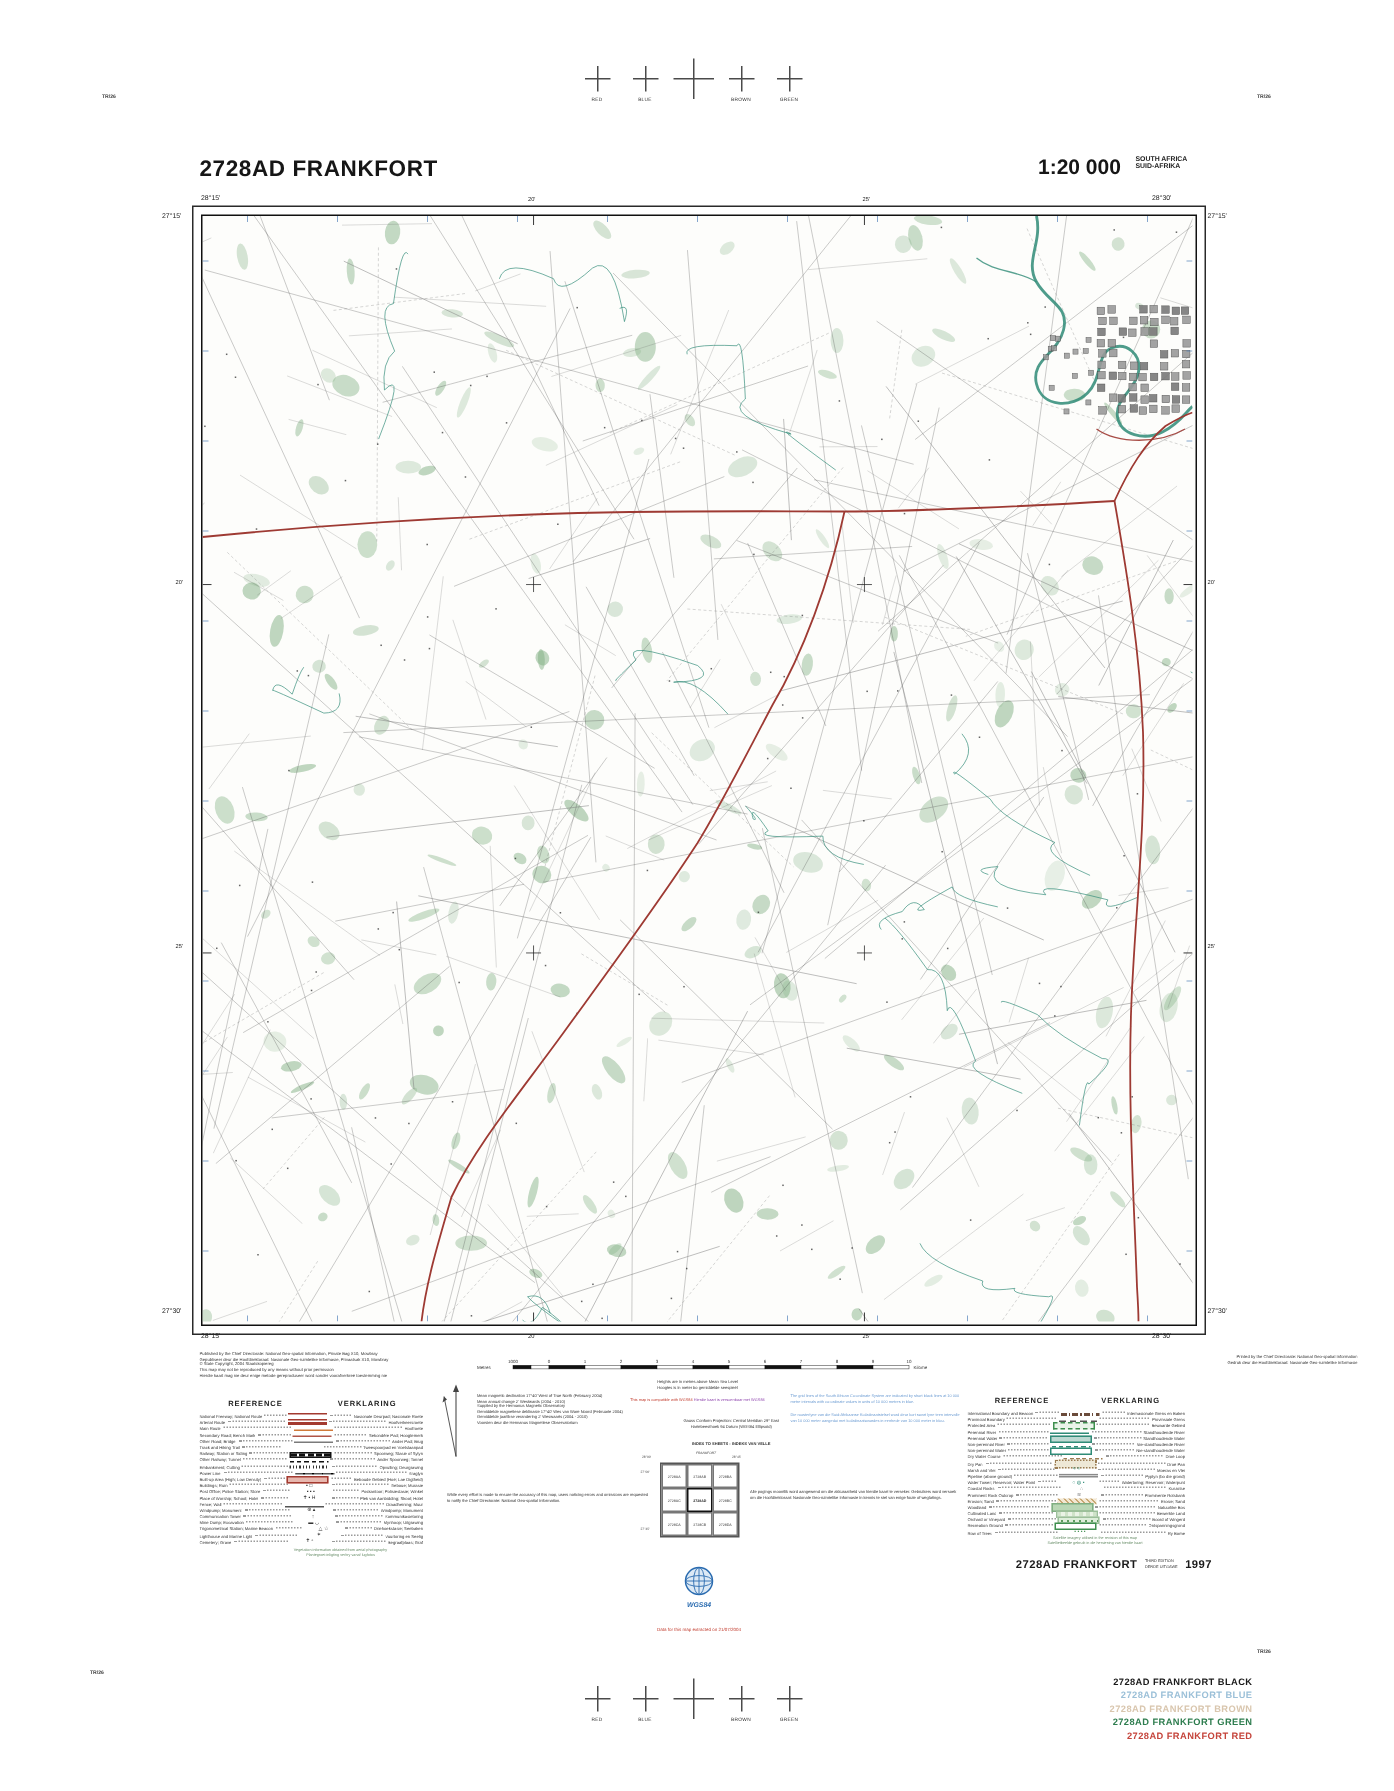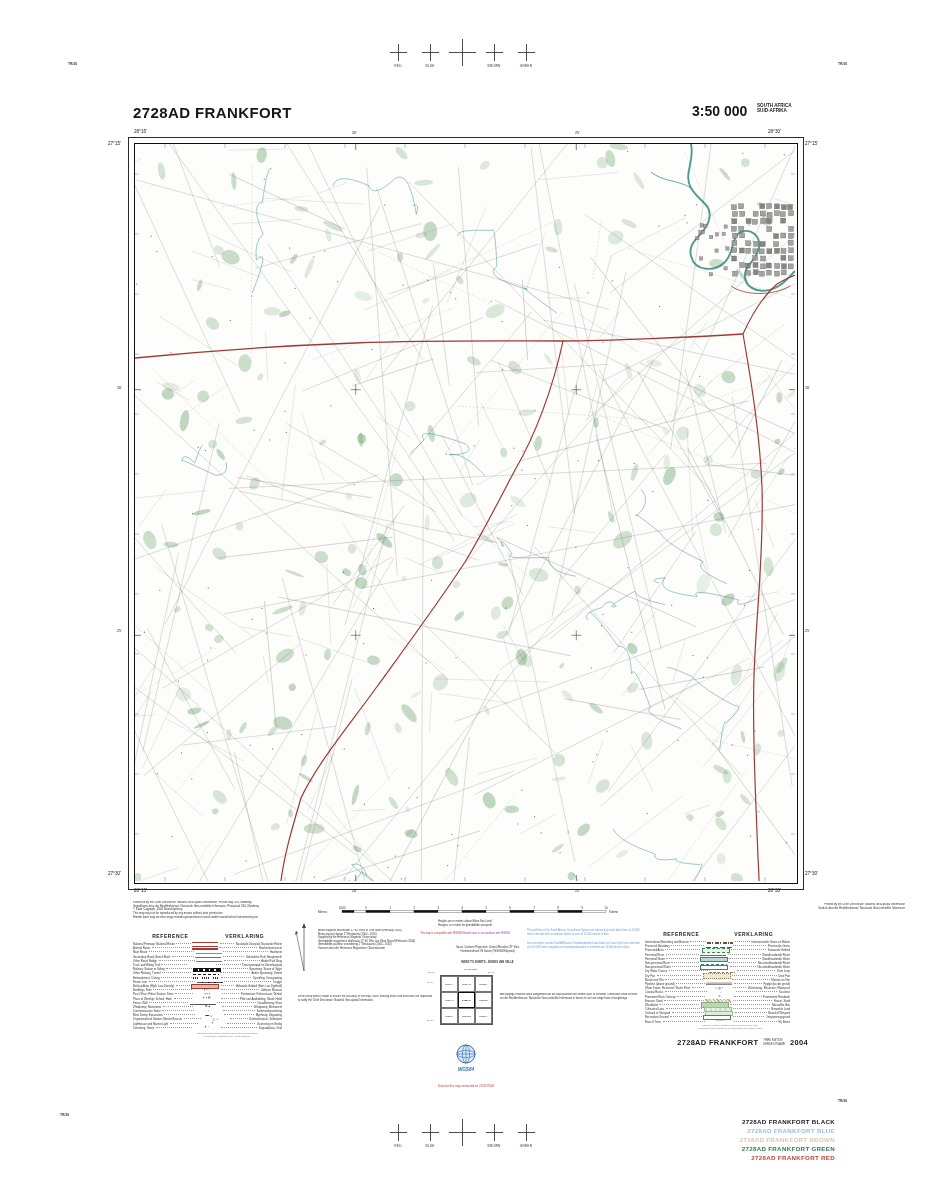--- a/index.html
+++ b/index.html
@@ -92,21 +92,21 @@
   <span class="reglab" style="left:422px;top:64px;">BLUE</span>
   <span class="reglab" style="left:486px;top:64px;">BROWN</span>
   <span class="reglab" style="left:518px;top:64px;">GREEN</span>
 
   <span class="trmark" style="left:68px;top:62px;">TR/26</span>
   <span class="trmark" style="left:838px;top:62px;">TR/26</span>
   <span class="trmark" style="left:60px;top:1113px;">TR/26</span>
   <span class="trmark" style="left:838px;top:1099px;">TR/26</span>
 
   <div class="title abs" style="left:133px;top:104px;">2728AD FRANKFORT</div>
-  <div class="scale abs" style="left:692px;top:103px;">3:50 000</div>
+  <div class="scale abs" style="left:692px;top:103px;">1:20 000</div>
   <div class="country abs" style="left:757px;top:103px;">
     <div>SOUTH AFRICA</div>
     <div>SUID-AFRIKA</div>
   </div>
 
   <div class="oframe abs" style="left:128px;top:137px;width:674px;height:751px;"></div>
   <div class="iframe abs" style="left:134px;top:143px;width:662px;height:739px;"></div>
   <svg id="map-svg" class="abs" style="left:135px;top:144px;" width="660" height="737" viewBox="0 0 660 737">
       <ellipse cx="166.5" cy="64.9" rx="7.2" ry="2.7" fill="#7fae81" opacity="0.29" transform="rotate(5 166.5 64.9)"></ellipse>
       <ellipse cx="295.2" cy="87.3" rx="9.9" ry="7.0" fill="#7fae81" opacity="0.45" transform="rotate(90 295.2 87.3)"></ellipse>
@@ -1284,21 +1284,21 @@
   <div>Satellite imagery utilised in the revision of this map</div>
       <div>Satellietbeelde gebruik in die hersiening van hierdie kaart</div>
     </div>
 
   <div class="sheetline abs" style="left:640px;top:1038px;width:168px;">
     <span class="sheetbig">2728AD FRANKFORT</span>
     <span class="edstack">
       <span style="display:block;">THIRD EDITION</span>
       <span style="display:block;">DERDE UITGAWE</span>
     </span>
-    <span class="sheetbig">2004</span>
+    <span class="sheetbig">1997</span>
   </div>
 
   <svg class="abs" style="left:454px;top:1042px;" width="24" height="24" viewBox="0 0 24 24">
     <circle cx="12" cy="12" r="9" fill="#dce9f5" stroke="#2b6cb0" stroke-width="1"></circle>
     <ellipse cx="12" cy="12" rx="9" ry="3.6" fill="none" stroke="#2b6cb0" stroke-width="0.6"></ellipse>
     <ellipse cx="12" cy="12" rx="3.6" ry="9" fill="none" stroke="#2b6cb0" stroke-width="0.6"></ellipse>
     <line x1="3" y1="12" x2="21" y2="12" stroke="#2b6cb0" stroke-width="0.6"></line>
     <line x1="12" y1="3" x2="12" y2="21" stroke="#2b6cb0" stroke-width="0.6"></line>
   </svg>
   <div class="wgslab abs" style="left:448px;top:1067px;width:36px;">WGS84</div>

